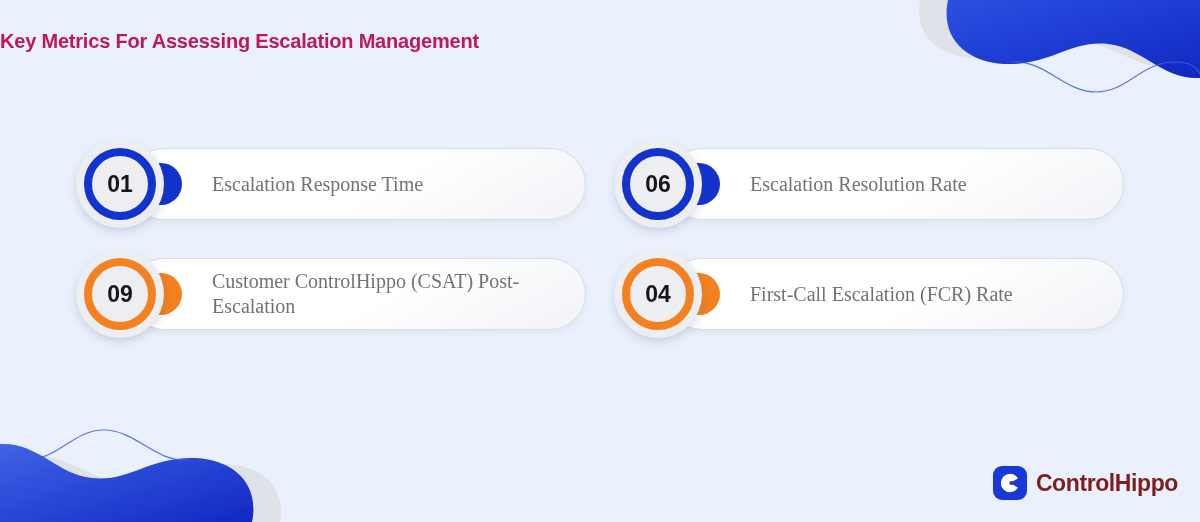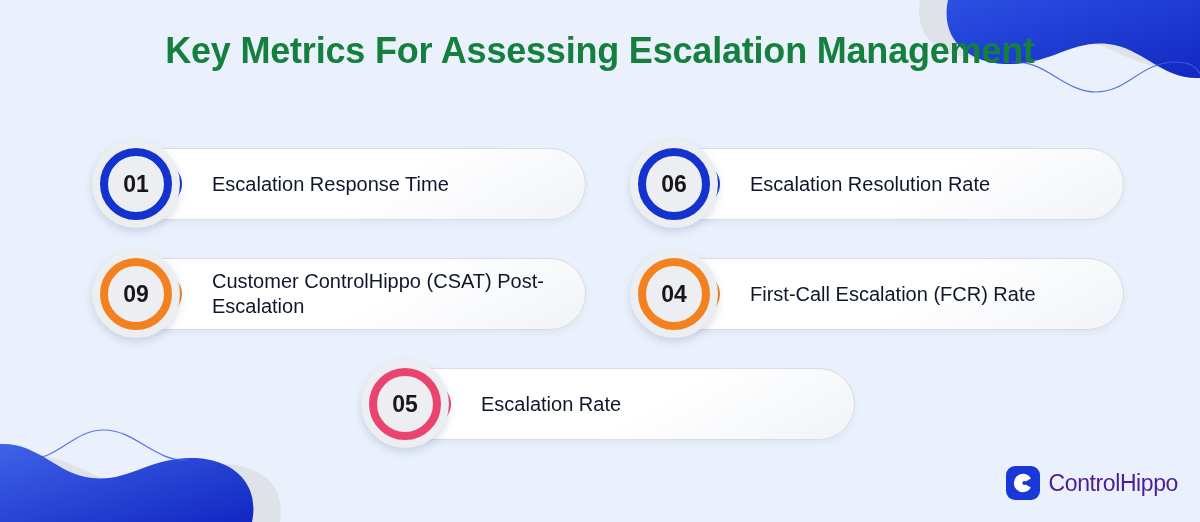--- a/index.html
+++ b/index.html
@@ -18,24 +18,24 @@
 
   
   .blob-layer{position:absolute;pointer-events:none;}
   .blob-tr{top:0;right:0;width:300px;height:120px;}
   .blob-bl{bottom:0;left:0;width:300px;height:120px;}
 
   
   .title{
     position:absolute;
     top:30px;left:0;width:1200px;
-    text-align:center;
-    font-size:36px;
+    text-align:left;
+    font-size:20px;
     font-weight:bold;
-    color:#15803d;
+    color:#be185d;
     letter-spacing:-0.2px;
   }
 
   
   .rows{
     position:absolute;
     top:140px;left:0;width:1200px;
   }
   .row{
     display:flex;
@@ -75,21 +75,21 @@
     top:23px;
     width:28px;
     height:42px;
     border-radius:0 21px 21px 0;
     z-index:2;
   }
 
   
   .badge{
     position:absolute;
-    left:16px;
+    left:0;
     top:0;
     width:88px;height:88px;
     border-radius:50%;
     background:#eceef2;
     box-shadow:0 4px 9px rgba(50,70,120,.18);
     z-index:3;
     display:flex;
     align-items:center;
     justify-content:center;
     box-sizing:border-box;
@@ -115,22 +115,23 @@
   .label{
     position:absolute;
     left:136px;
     top:0;
     height:88px;
     width:360px;
     display:flex;
     align-items:center;
     font-size:20px;
     line-height:25px;
-    color:#0f172a;
+    color:#737373;
     z-index:4;
+    font-family:Liberation Serif, serif;
   }
 
   
   .c-blue .ring{border-color:#1433cc;}
   .c-blue .tab{background:#1433cc;}
   .c-orange .ring{border-color:#f4811f;}
   .c-orange .tab{background:#f4811f;}
   .c-pink .ring{border-color:#ea4370;}
   .c-pink .tab{background:#ea4370;}
 
@@ -144,22 +145,22 @@
     z-index:20;
   }
   .logo-mark{
     width:34px;height:34px;
     border-radius:9px;
     background:#1a37d8;
     display:flex;align-items:center;justify-content:center;
   }
   .logo-text{
     font-size:23px;
-    font-weight:normal;
-    color:#4c1d95;
+    font-weight:bold;
+    color:#7f1d1d;
     letter-spacing:-0.4px;
   }
 </style>
 </head>
 <body>
 
 <div id="infographic">
 
   <svg class="blob-layer blob-tr" viewBox="0 0 300 120">
     <path d="M20,0 C14,34 36,56 74,58 C118,60 140,36 178,40 C216,44 236,74 300,70 L300,0 Z" fill="#dfe3e9"></path>
@@ -234,34 +235,20 @@
         <div class="badge">
           <div class="ring">
             <span class="num">04</span>
           </div>
         </div>
         <div class="label">First-Call Escalation (FCR) Rate</div>
       </div>
 
     </div>
 
-    <div class="row single">
-
-      <div class="item c-pink">
-        <div class="card"></div>
-        <div class="tab"></div>
-        <div class="badge">
-          <div class="ring">
-            <span class="num">05</span>
-          </div>
-        </div>
-        <div class="label">Escalation Rate</div>
-      </div>
-
-    </div>
 
   </div>
 
   <div class="logo">
     <div class="logo-mark">
       <svg width="22" height="22" viewBox="0 0 24 24">
         <path d="M12,2 A10,10 0 1,0 12,22 A10,10 0 0,0 20.6,17 L12,12 L20.6,7 A10,10 0 0,0 12,2 Z" fill="#ffffff"></path>
         <circle cx="13.4" cy="12" r="2.1" fill="#1a37d8"></circle>
       </svg>
     </div>

